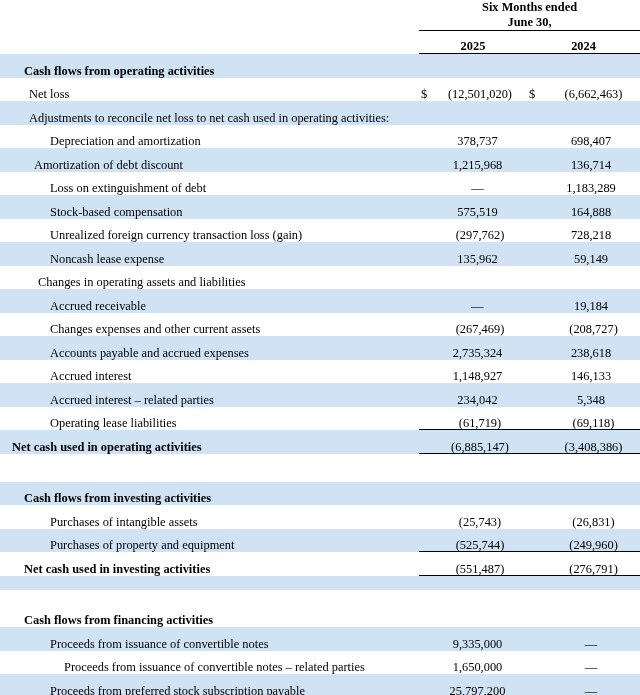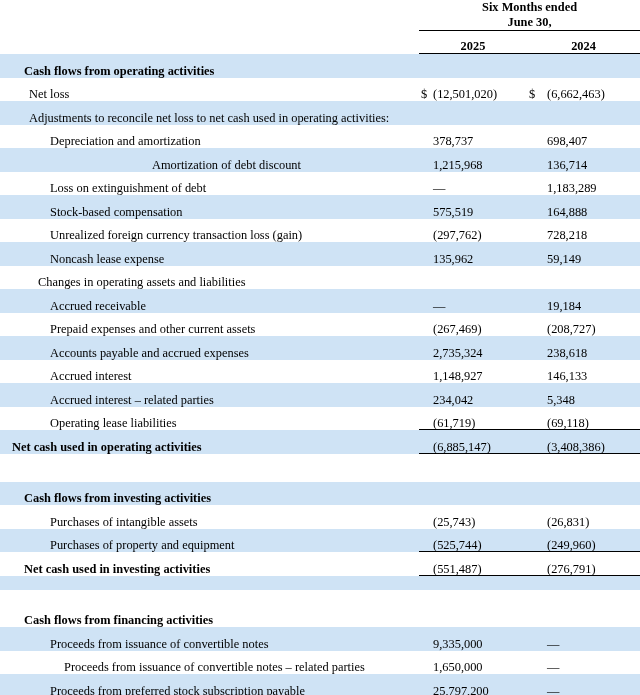--- a/index.html
+++ b/index.html
@@ -55,21 +55,21 @@
   .lv2 { padding-left: 19px; }
   .lv3 { padding-left: 31px; }
   .lv-tot { padding-left: 5px; font-weight: bold; }
 
   
   td.cur {
     text-align: left;
     padding-left: 2px;
   }
   td.val {
-    text-align: left;
+    text-align: center;
     padding-right: 5px;
   }
   td.val.paren { padding-right: 0px; }
   td.ruled-bottom { box-shadow: inset 0 -1px 0 0 #000; }
 
   
   .hdr-title {
     text-align: center;
     font-weight: bold;
     font-size: 12.4px;
@@ -160,21 +160,21 @@
           <td class="val"></td>
         </tr>
         <tr class="row">
           <td class="label lv3" style="padding-left: 50px;">Depreciation and amortization</td>
           <td class="cur"></td>
           <td class="val">378,737</td>
           <td class="cur"></td>
           <td class="val">698,407</td>
         </tr>
         <tr class="row shaded">
-          <td class="label lv3" style="padding-left: 34px; text-align: center;">Amortization of debt discount</td>
+          <td class="label lv3" style="padding-left: 34px;">Amortization of debt discount</td>
           <td class="cur"></td>
           <td class="val">1,215,968</td>
           <td class="cur"></td>
           <td class="val">136,714</td>
         </tr>
         <tr class="row">
           <td class="label lv3" style="padding-left: 50px;">Loss on extinguishment of debt</td>
           <td class="cur"></td>
           <td class="val">—</td>
           <td class="cur"></td>
@@ -209,21 +209,21 @@
           <td class="val"></td>
         </tr>
         <tr class="row shaded">
           <td class="label lv3" style="padding-left: 50px;">Accrued receivable</td>
           <td class="cur"></td>
           <td class="val">—</td>
           <td class="cur"></td>
           <td class="val">19,184</td>
         </tr>
         <tr class="row">
-          <td class="label lv3" style="padding-left: 50px;">Prepaid expenses and other current assets</td>
+          <td class="label lv3" style="padding-left: 50px;">Changes expenses and other current assets</td>
           <td class="cur"></td>
           <td class="val paren">(267,469)</td>
           <td class="cur"></td>
           <td class="val paren">(208,727)</td>
         </tr>
         <tr class="row shaded">
           <td class="label lv3" style="padding-left: 50px;">Accounts payable and accrued expenses</td>
           <td class="cur"></td>
           <td class="val">2,735,324</td>
           <td class="cur"></td>

